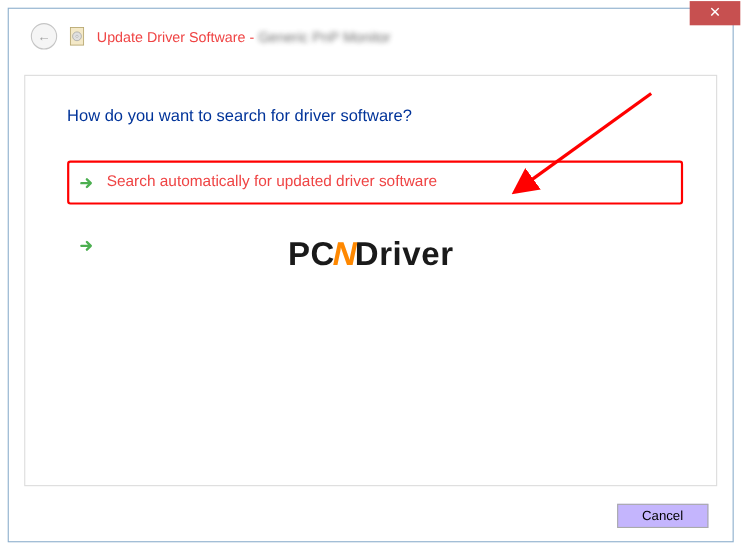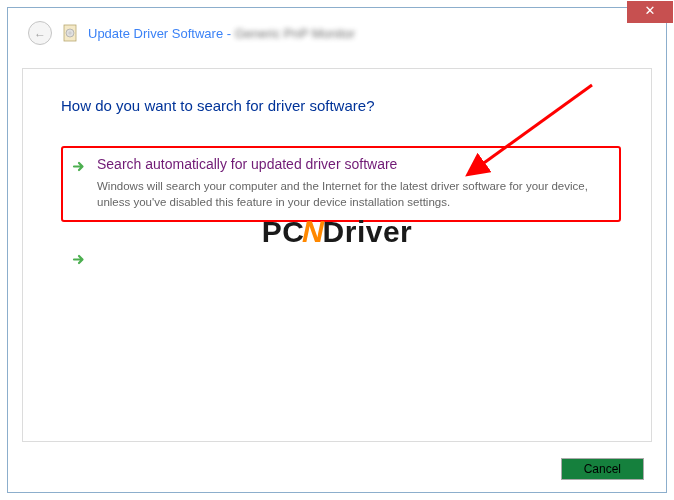--- a/index.html
+++ b/index.html
@@ -55,21 +55,21 @@
     }
     .header-icon {
       width: 16px;
       height: 20px;
       display: inline-flex;
       align-items: center;
       justify-content: center;
     }
     .header-title {
       font-size: 13px;
-      color: #3b82f6;
+      color: #ef4444;
     }
     .header-device {
       font-size: 13px;
       color: #333;
       filter: blur(2.5px);
       opacity: 0.7;
     }
     .content {
       position: absolute;
       top: 60px;
@@ -106,41 +106,41 @@
       width: 16px;
       height: 16px;
       flex-shrink: 0;
       margin-top: 3px;
       display: flex;
       align-items: center;
       justify-content: center;
     }
     .option-title {
       font-size: 14px;
-      color: #701a75;
+      color: #ef4444;
       font-weight: 400;
       line-height: 1.4;
     }
     .option-desc {
       font-size: 11.5px;
       color: #666;
       line-height: 1.45;
       margin-top: 3px;
       padding-left: 26px;
     }
     .footer {
       position: absolute;
       bottom: 12px;
       right: 22px;
     }
     .cancel-btn {
       padding: 3px 22px;
       font-size: 12px;
       font-family: inherit;
-      background: #15803d;
+      background: #c4b5fd;
       border: 1px solid #aaa;
       cursor: pointer;
       text-align: center;
     }
     .watermark {
       position: absolute;
       top: 215px;
       left: 50%;
       transform: translateX(-50%);
       font-size: 30px;
@@ -197,21 +197,20 @@
 
     <div class="option highlighted">
       <div class="option-row">
         <span class="arrow-icon">
           <svg width="15" height="15" viewBox="0 0 15 15">
             <path d="M2 7.5 L10 7.5 M7 4 L10.5 7.5 L7 11" stroke="#4caf50" stroke-width="2.2" fill="none" stroke-linecap="round" stroke-linejoin="round"></path>
           </svg>
         </span>
         <span class="option-title">Search automatically for updated driver software</span>
       </div>
-      <div class="option-desc">Windows will search your computer and the Internet for the latest driver software for your device, unless you've disabled this feature in your device installation settings.</div>
     </div>
 
     <div class="option">
       <div class="option-row">
         <span class="arrow-icon">
           <svg width="15" height="15" viewBox="0 0 15 15">
             <path d="M2 7.5 L10 7.5 M7 4 L10.5 7.5 L7 11" stroke="#4caf50" stroke-width="2.2" fill="none" stroke-linecap="round" stroke-linejoin="round"></path>
           </svg>
         </span>
       </div>

